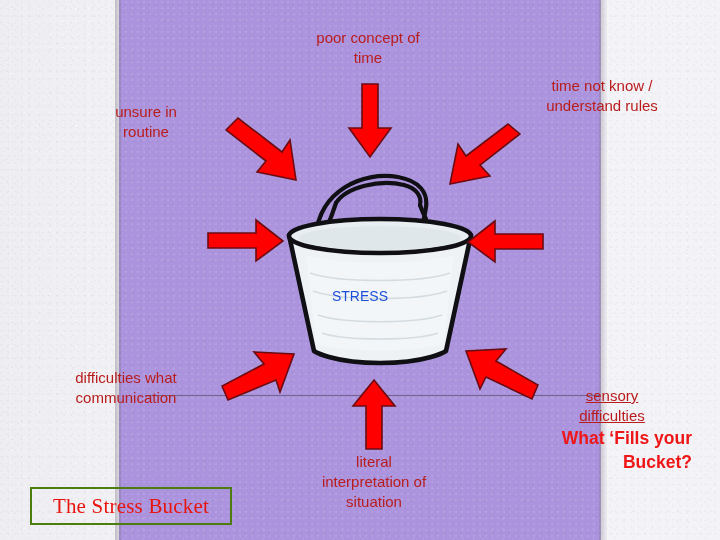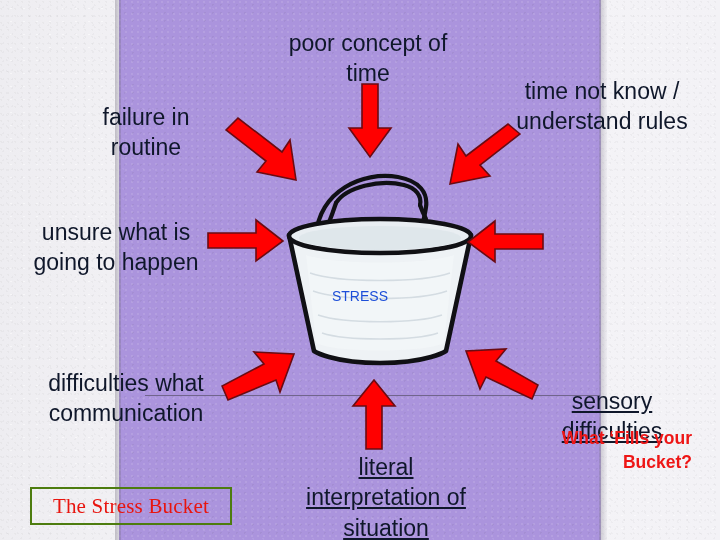--- a/index.html
+++ b/index.html
@@ -59,22 +59,22 @@
     top: 395px;
     width: 455px;
     height: 1px;
     background: #5d5570;
     opacity: 0.75;
   }
 
   
   .label {
     position: absolute;
-    color: #0f172a;
-    font-size: 23px;
+    color: #b91c1c;
+    font-size: 15px;
     line-height: 1.32;
     text-align: center;
     white-space: pre-line;
   }
   .label-right { text-align: center; }
 
   
   #title-box {
     position: absolute;
     left: 30px;
@@ -220,34 +220,32 @@
       <path d="M14 69 H30 V26 H43 L22 0 L1 26 H14 Z" fill="#ff0000" stroke="#6b0b12" stroke-width="1.6"></path>
     </svg>
   </div>
 
   <div class="label" style="left:268px; top:28px; width:200px;">poor concept of
 time</div>
 
   <div class="label label-right" style="left:500px; top:76px; width:204px;">time not know /
 understand rules</div>
 
-  <div class="label" style="left:56px; top:102px; width:180px;">failure in
+  <div class="label" style="left:56px; top:102px; width:180px;">unsure in
 routine</div>
 
-  <div class="label" style="left:20px; top:217px; width:192px;">unsure what is
-going to happen</div>
 
 
   <div class="label" style="left:30px; top:368px; width:192px;">difficulties what
 communication</div>
 
   <div class="label" style="left:524px; top:386px; width:176px;text-decoration:underline;">sensory
 difficulties</div>
 
-  <div class="label" style="left:284px; top:452px; width:204px;text-decoration:underline;">literal
+  <div class="label" style="left:272px; top:452px; width:204px;">literal
 interpretation of
 situation</div>
 
   <div id="title-box">
     <span class="title-text">The Stress Bucket</span>
   </div>
 
   <div id="cta">What ‘Fills your
 Bucket?</div>
 

